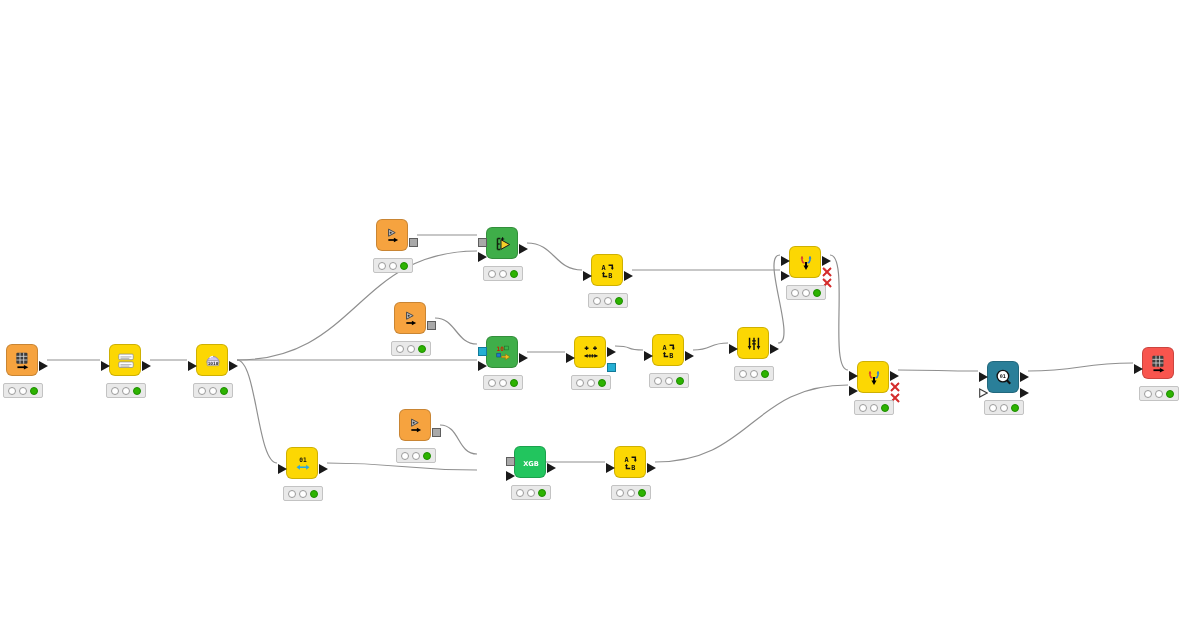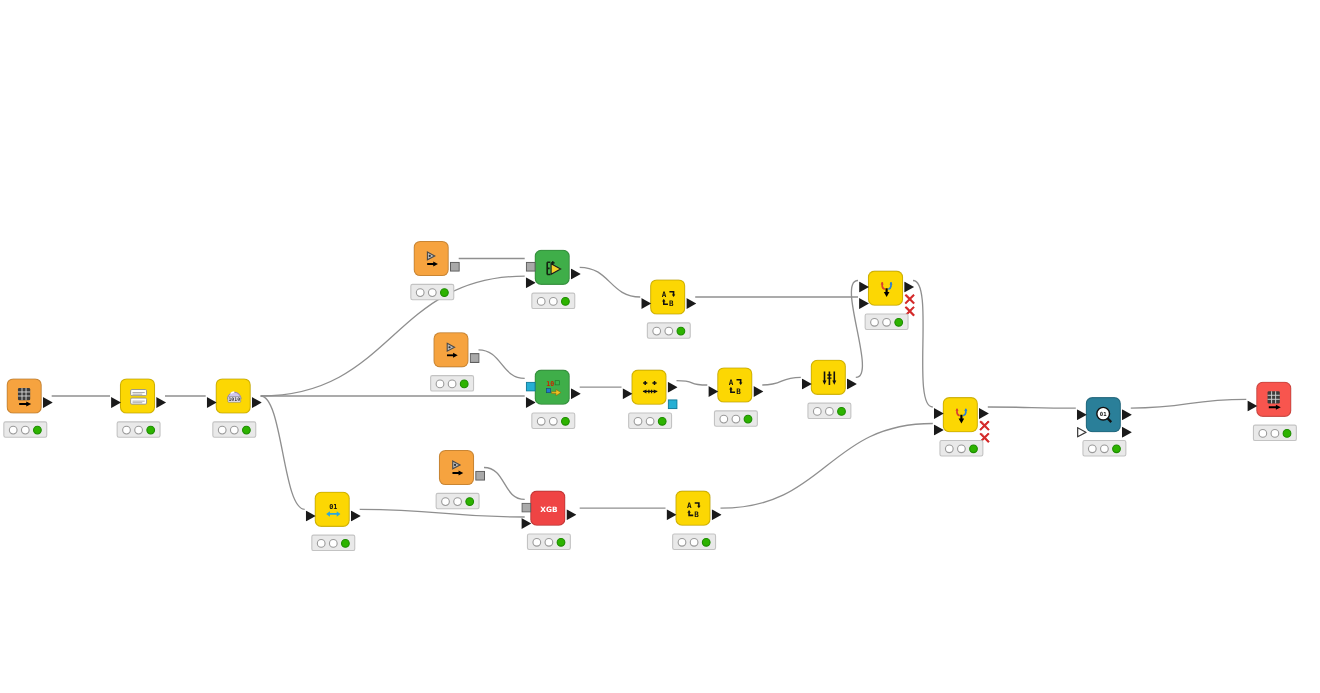--- a/index.html
+++ b/index.html
@@ -349,21 +349,21 @@
           </svg></div>
         <div class="port" style="left: 32px; top: 11px;"><svg width="9" height="10">
             <path d="M0,0 L9,5 L0,10 Z" fill="#1A1A1A"></path>
           </svg></div>
         <div class="tlight" style="left: -4px; top: 38px;">
           <span></span>
           <span></span>
           <span class="on"></span>
         </div>
       </div>
-      <div class="node" style="left: 482px; top: 446px; background: #ef4444;">
+      <div class="node" style="left: 514px; top: 446px; background: #22c55e;">
         <svg class="icon" width="20" height="20" viewBox="0 0 18 18">
           <text x="9" y="11.3" font-size="6" font-weight="bold" fill="#ffffff" text-anchor="middle" font-family="DejaVu Sans, sans-serif">XGB</text>
         </svg>
         <div class="port" style="left: -9px; top: 3.5px;"><svg width="9" height="9">
             <rect x="0.5" y="0.5" width="8" height="8" fill="#A9A9A9" stroke="#5E5E5E" stroke-width="1"></rect>
           </svg></div>
         <div class="port" style="left: -9px; top: 19px;"><svg width="9" height="10">
             <path d="M0,0 L9,5 L0,10 Z" fill="#1A1A1A"></path>
           </svg></div>
         <div class="port" style="left: 32px; top: 11px;"><svg width="9" height="10">

